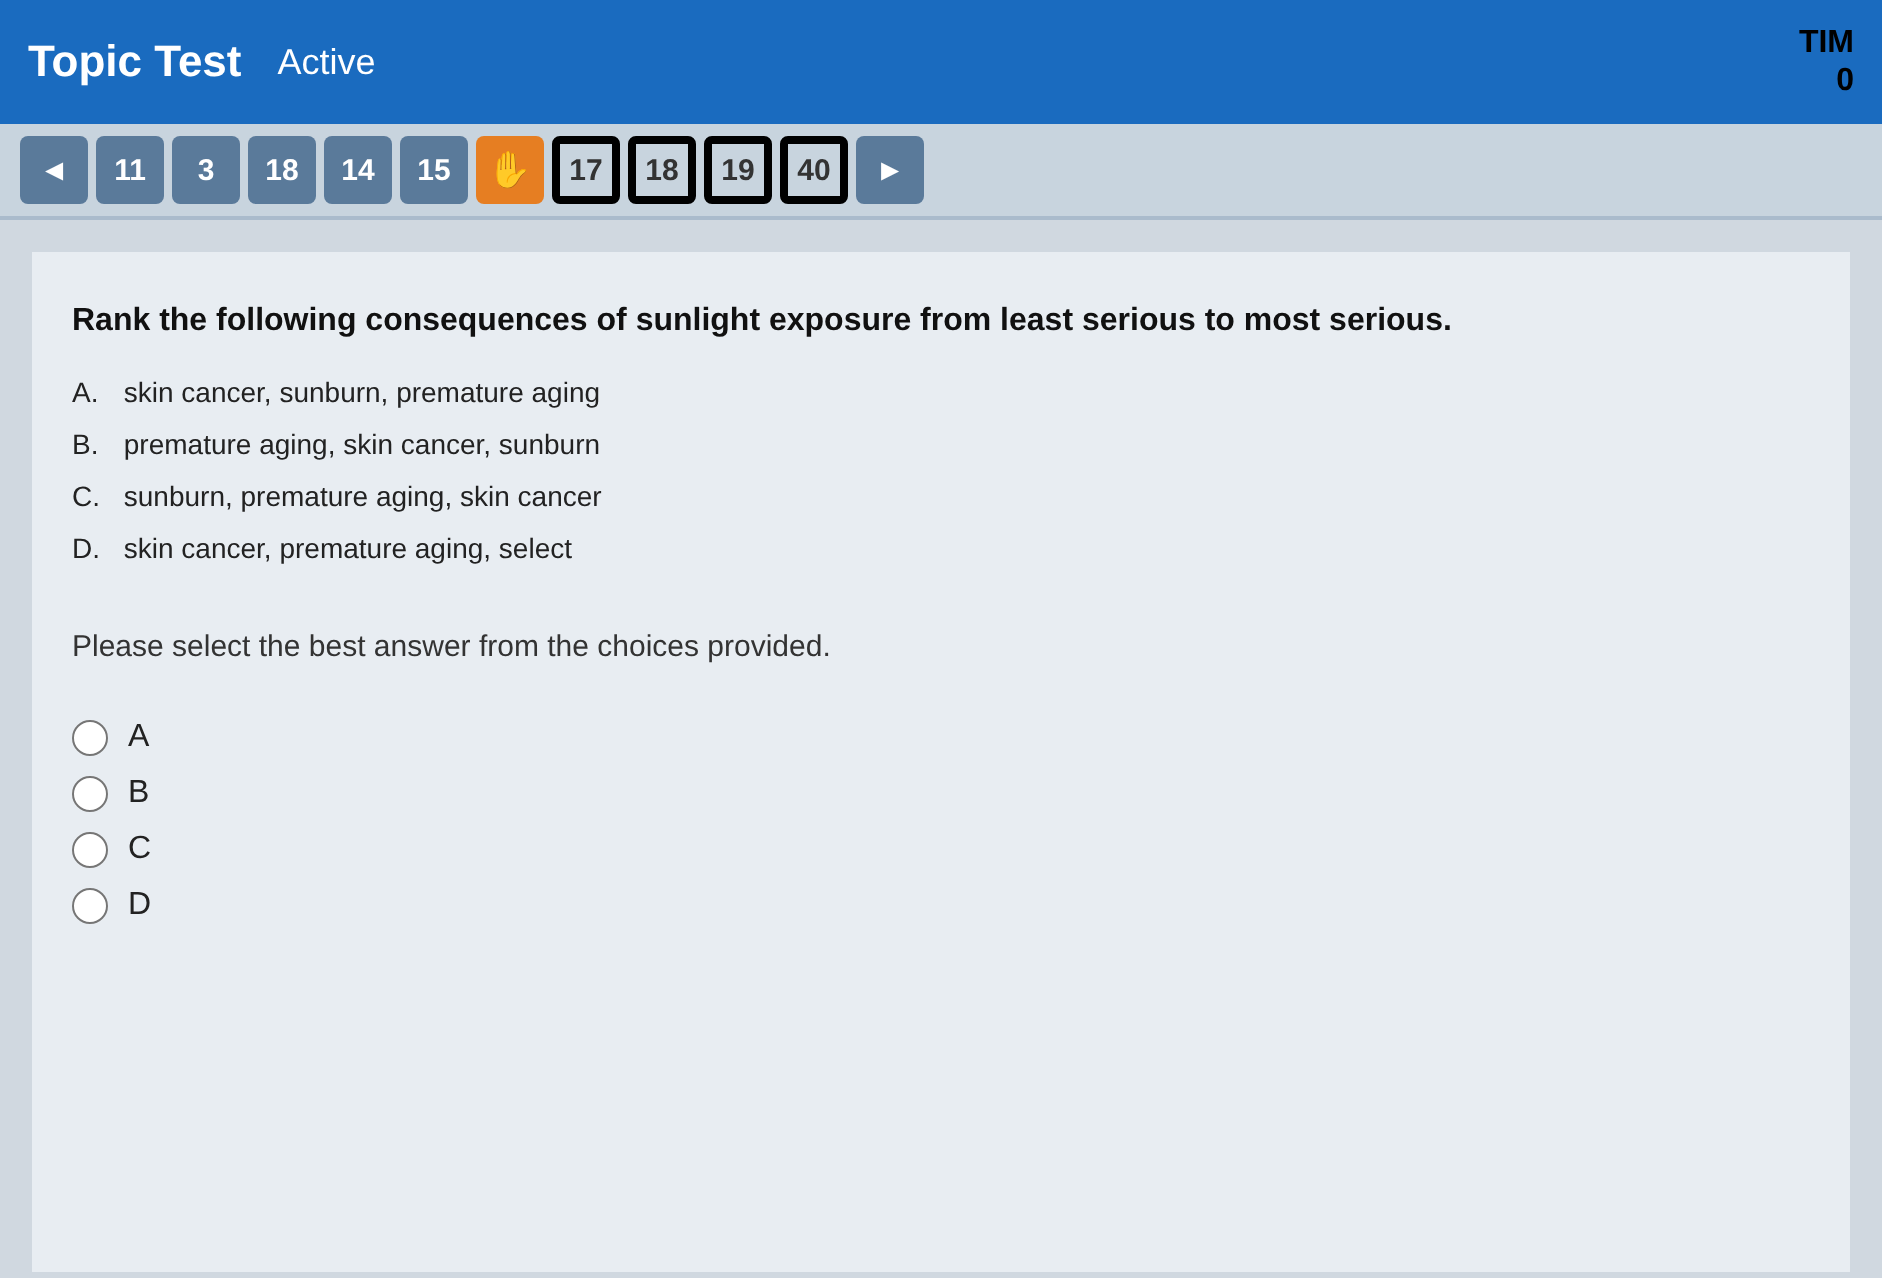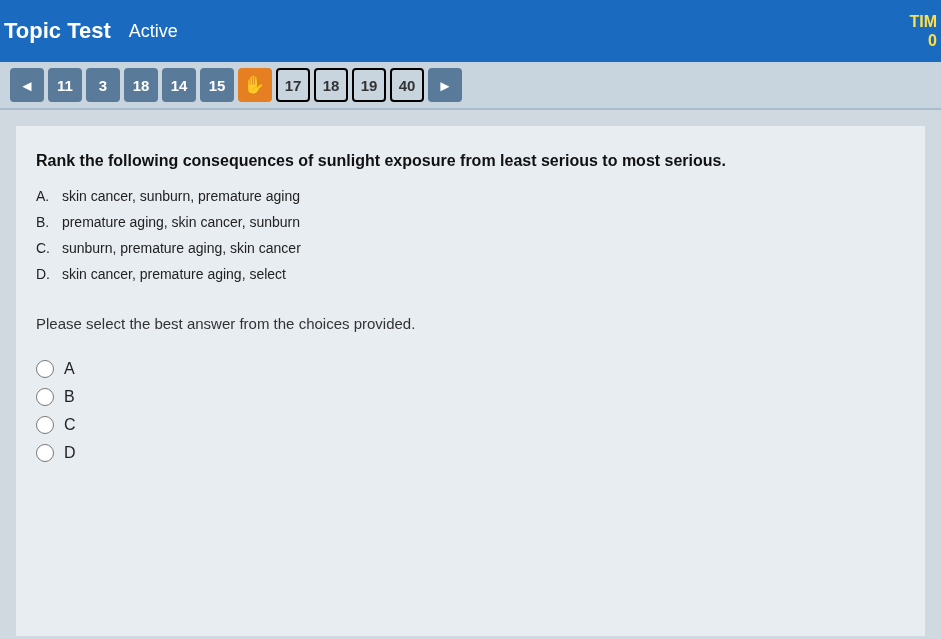--- a/index.html
+++ b/index.html
@@ -9,38 +9,38 @@
       width: 941px;
       min-height: 639px;
       overflow: hidden;
     }
 
     
     .header {
       background: #1a6bbf;
       display: flex;
       align-items: center;
-      padding: 10px 4px;
+      padding: 10px 14px;
       height: 62px;
       gap: 12px;
     }
     .header-title {
       color: white;
       font-size: 22px;
       font-weight: bold;
       margin-right: 6px;
     }
     .header-status {
       color: white;
       font-size: 18px;
       font-weight: normal;
     }
     .header-right {
       margin-left: auto;
-      color: #fde047;
+      color: #000000;
       font-size: 16px;
       font-weight: bold;
       text-align: right;
       line-height: 1.2;
     }
 
     
     .nav-bar {
       background: #c8d4de;
       display: flex;
@@ -62,21 +62,21 @@
       font-size: 15px;
       font-weight: bold;
       cursor: pointer;
     }
     .nav-btn.active-page {
       background: #e67e22;
     }
     .nav-btn.outline {
       background: transparent;
       color: #333;
-      border: 2px solid #000000;
+      border: 4px solid #000000;
     }
     .nav-btn.arrow {
       background: #5a7a9a;
       color: white;
       border: none;
     }
     .nav-btn.arrow-left {
       background: #5a7a9a;
     }
 

